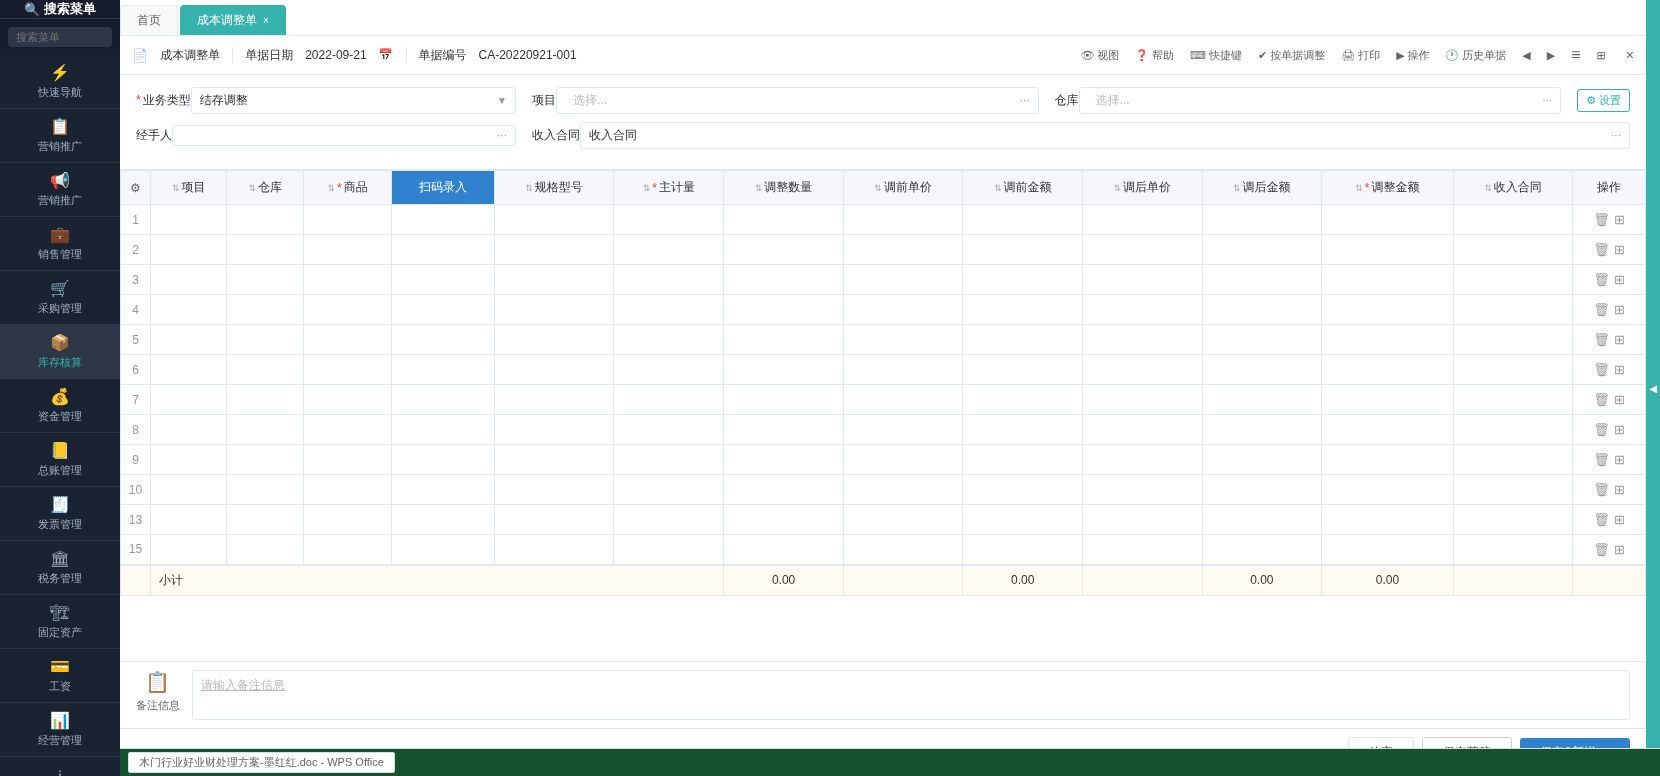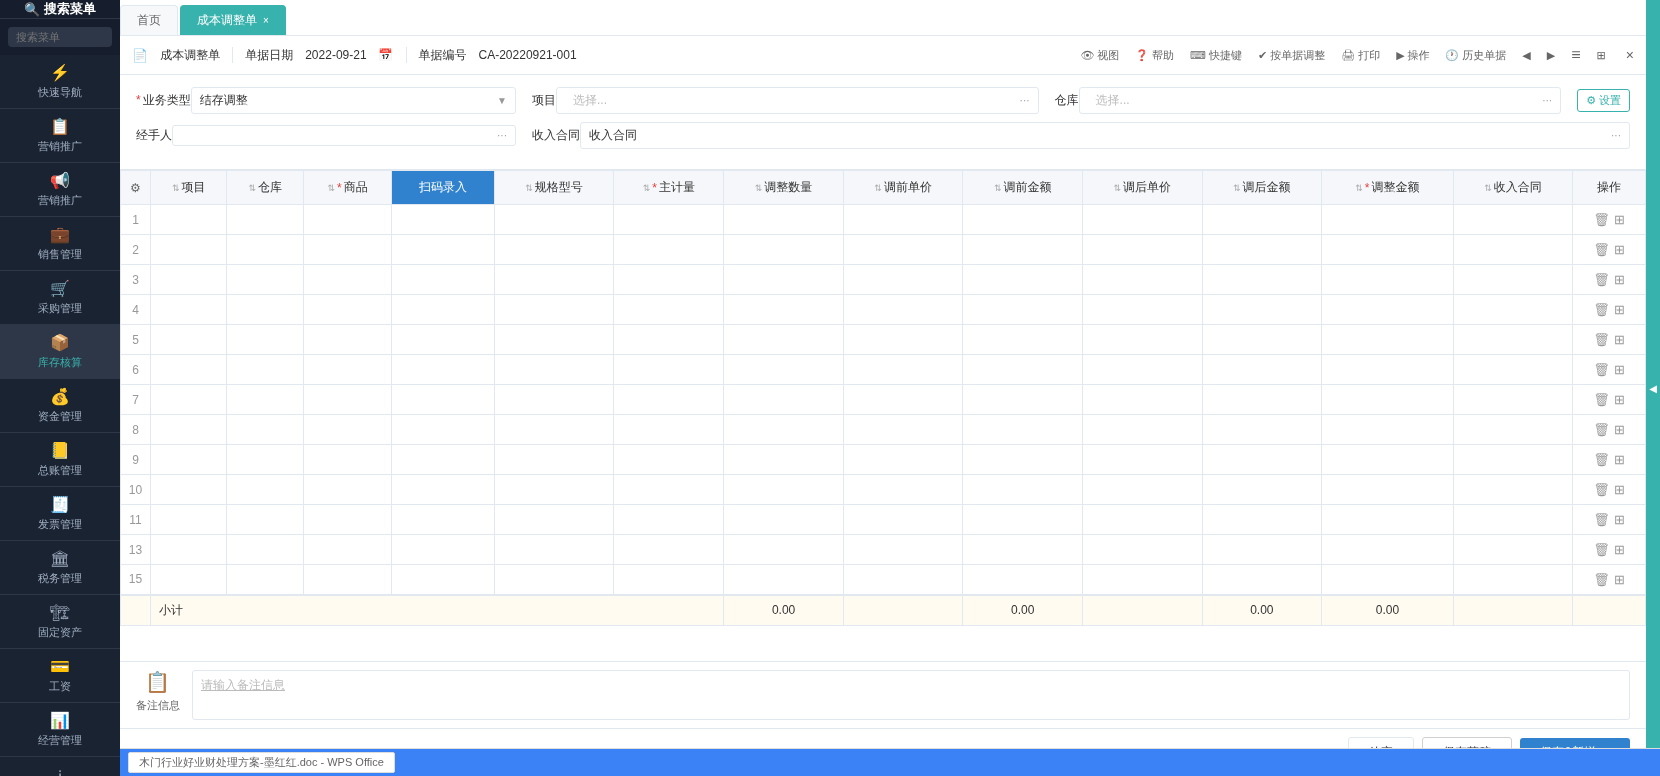--- a/index.html
+++ b/index.html
@@ -267,21 +267,21 @@
     .btn-primary { background: #3182ce; color: #fff; border: none; display: flex; align-items: center; gap: 4px; }
     .btn-primary .arrow { font-size: 10px; }
 
     
     .taskbar {
       position: fixed;
       bottom: 0;
       left: 120px;
       right: 0;
       height: 28px;
-      background: #3b82f6;
+      background: #14532d;
       border-top: 1px solid #ddd;
       display: flex;
       align-items: center;
       padding: 0 8px;
       font-size: 11px;
       color: #666;
     }
     .taskbar-item {
       background: #fff;
       border: 1px solid #ddd;
@@ -769,42 +769,20 @@
     <td></td>
     <td>
       <div class="action-cell">
         <span class="action-icon" title="删除">🗑</span>
         <span class="action-icon" title="复制">⊞</span>
       </div>
     </td>
   </tr>
             <tr>
     <td class="row-num">10</td>
-    <td></td>
-    <td></td>
-    <td></td>
-    <td></td>
-    <td></td>
-    <td></td>
-    <td></td>
-    <td></td>
-    <td></td>
-    <td></td>
-    <td></td>
-    <td></td>
-    <td></td>
-    <td>
-      <div class="action-cell">
-        <span class="action-icon" title="删除">🗑</span>
-        <span class="action-icon" title="复制">⊞</span>
-      </div>
-    </td>
-  </tr>
-            <tr>
-    <td class="row-num">11</td>
     <td></td>
     <td></td>
     <td></td>
     <td></td>
     <td></td>
     <td></td>
     <td></td>
     <td></td>
     <td></td>
     <td></td>

